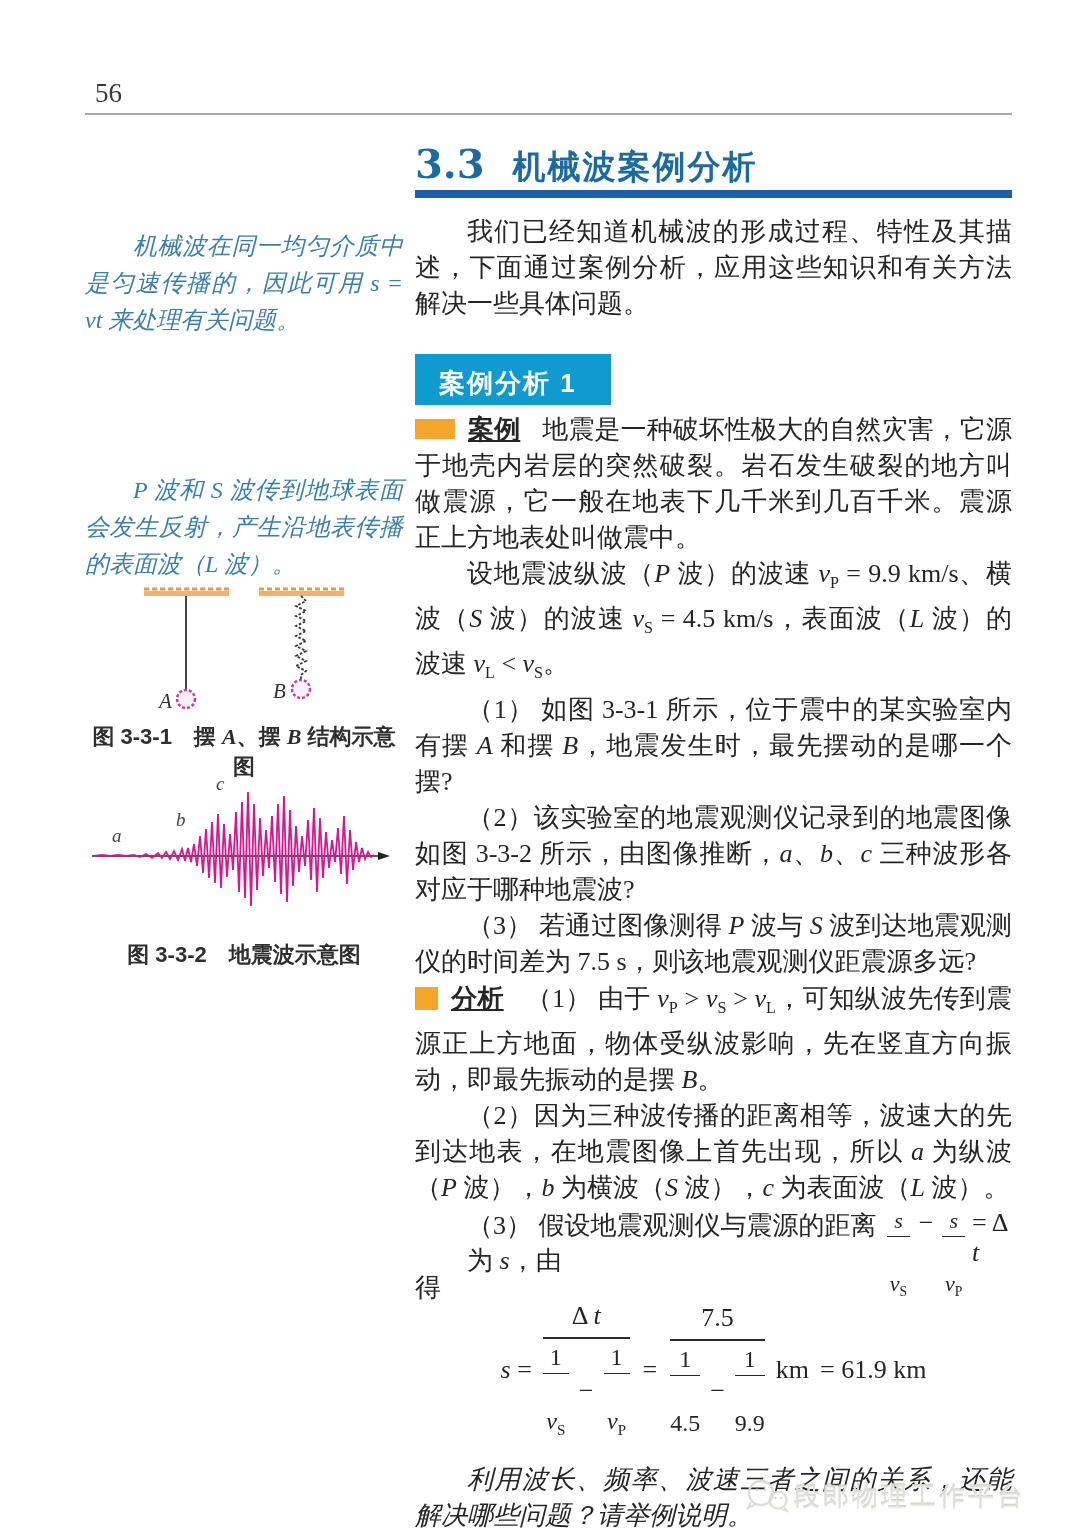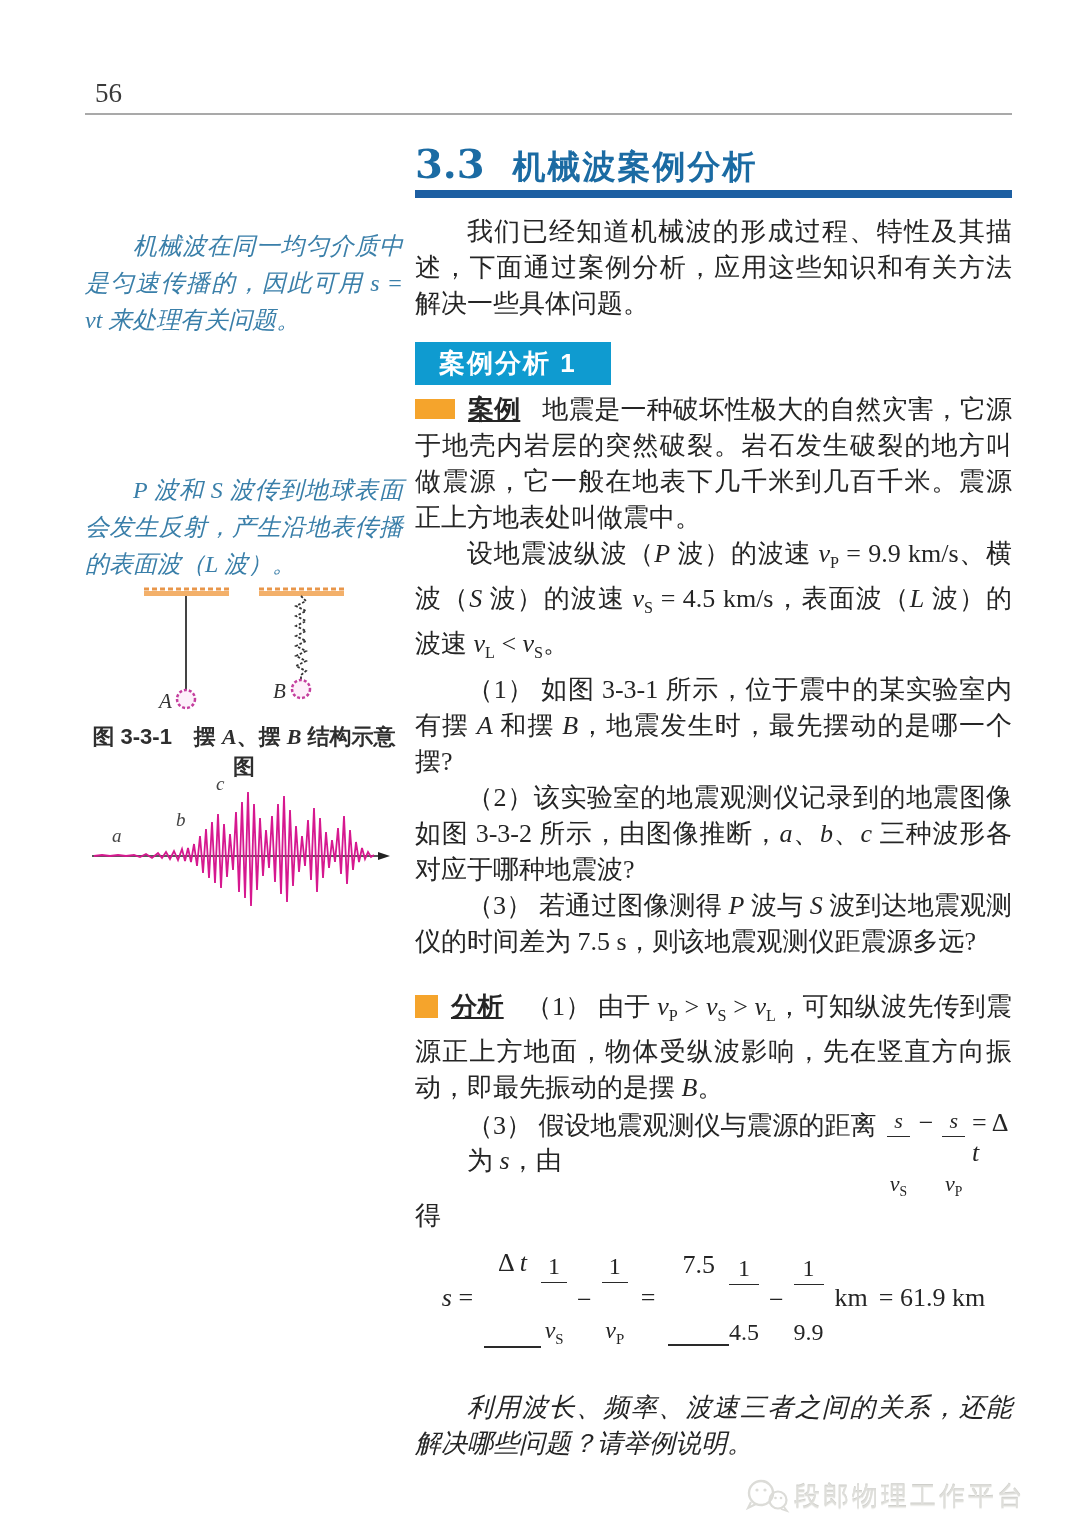--- a/index.html
+++ b/index.html
@@ -29,41 +29,41 @@
 
   
   .main{position:absolute;left:415px;top:140px;width:597px;}
   .titlerow{display:flex;align-items:baseline;height:44px;}
   .secnum{font:bold 40px "DejaVu Serif",serif;color:var(--title-blue);}
   .sectitle{font:bold 33px "Liberation Sans",sans-serif;color:var(--title-blue);margin-left:28px;letter-spacing:2px;}
   .titlebar{margin-top:6px;height:8px;background:var(--bar-blue);}
 
   .p{font:26px/36px "Liberation Serif",serif;color:var(--ink);text-align:justify;text-indent:2em;}
   .intro{margin-top:16px;}
-  .nodent{text-indent:0;margin-top:28px;}
-  .badge{display:inline-block;margin-top:20px;background:var(--badge-blue);color:#fff;
-         font:bold 26px/1 "Liberation Sans",sans-serif;padding:8px 34px 9px 24px;letter-spacing:2px;}
+  .nodent{text-indent:0;}
+  .badge{display:inline-block;margin-top:32px;background:var(--badge-blue);color:#fff;
+         font:bold 26px/1 "Liberation Sans",sans-serif;padding:16px 34px 9px 24px;letter-spacing:2px;}
   .stmt{margin-top:6px;}
   .mk-wide{display:inline-block;width:40px;height:20px;background:var(--orange);margin-right:13px;vertical-align:-1px;}
   .mk-sq{display:inline-block;width:23px;height:23px;background:var(--orange);margin-right:13px;vertical-align:-3px;}
   .lbl{font-family:"Liberation Sans",sans-serif;font-weight:bold;margin-right:22px;text-decoration:underline;}
   .m{font-style:italic;font-family:"Liberation Serif",serif;}
   sub{font-size:0.62em;}
 
   .a3row{margin-top:2px;padding-left:52px;height:62px;display:flex;align-items:flex-start;gap:7px;
          font:26px "Liberation Serif",serif;color:var(--ink);}
   .a3row .frac{font-size:22px;}
   .frac{display:inline-flex;flex-direction:column;align-items:stretch;text-align:center;vertical-align:middle;}
   .frac .fnum{border-bottom:1.5px solid #2a2a2a;padding:0 7px 2px;}
   .frac .fden{padding-top:2px;margin-top:32px;}
   .op{padding:0 2px;}
 
   .formula{margin-top:14px;display:flex;align-items:center;justify-content:center;gap:11px;
            font:26px "Liberation Serif",serif;color:var(--ink);height:100px;}
-  .bigfrac{display:inline-flex;flex-direction:row;align-items:stretch;}
+  .bigfrac{display:inline-flex;flex-direction:column;align-items:stretch;}
   .bfnum{text-align:center;border-bottom:2px solid #2a2a2a;padding:0 14px 6px;}
   .bfden{display:flex;align-items:center;justify-content:center;gap:8px;padding-top:5px;}
   .bfden .frac{font-size:24px;}
 
   .prompt{margin-top:42px;font-style:italic;}
 
   
   .watermark{position:absolute;right:54px;top:1478px;display:flex;align-items:center;gap:4px;
              color:#dededa;text-shadow:0 1px 0 #f4f4f2, 0 -1px 0 #cfcfcb;}
   .wmtext{font:26px "Liberation Sans",sans-serif;letter-spacing:3px;}
@@ -103,20 +103,21 @@
     <div class="figwrap fig2" style="position:absolute;">
       <svg width="312" height="165" viewBox="0 0 312 165">
         <line x1="4" y1="84" x2="294" y2="84" stroke="#222" stroke-width="1.6"></line>
         <polygon points="302,84 290,80 290,88" fill="#222"></polygon>
         <polyline fill="none" stroke="#d6188f" stroke-width="1.8" points="6,84 14,83 22,84 30,83 38,84 46,83 52,85 58,82 64,86 70,81 74,86 78,80 82,87 86,79 90,88 94,77 97,89 100,76 103,90 106,72 109,94 112,64 115,101 118,57 121,106 124,50 127,111 130,42 133,116 136,52 139,105 142,62 145,98 148,40 151,120 154,30 157,126 160,20 163,134 166,32 169,118 172,46 175,104 178,58 181,96 184,44 187,110 190,32 193,122 196,24 199,130 202,38 205,114 208,54 211,100 214,64 217,94 220,48 223,108 226,36 229,120 232,46 235,106 238,60 241,96 244,68 247,90 250,56 253,102 256,44 259,112 262,58 265,98 268,70 271,90 274,76 277,87 280,80 283,85 286,83"></polyline>
         <text class="figlab2" x="24" y="70">a</text>
         <text class="figlab2" x="88" y="54">b</text>
         <text class="figlab2" x="128" y="18">c</text>
       </svg>
     </div>
+    <p class="cap cap2">图 3-3-2　地震波示意图</p>
   </aside>
 
   <main class="main">
     <div class="titlerow">
       <span class="secnum">3.3</span>
       <span class="sectitle">机械波案例分析</span>
     </div>
     <div class="titlebar"></div>
 
     <p class="p intro">我们已经知道机械波的形成过程、特性及其描述，下面通过案例分析，应用这些知识和有关方法解决一些具体问题。</p>
@@ -127,20 +128,21 @@
       <span class="mk-wide"></span><span class="lbl">案例</span><span>地震是一种破坏性极大的自然灾害，它源于地壳内岩层的突然破裂。岩石发生破裂的地方叫做震源，它一般在地表下几千米到几百千米。震源正上方地表处叫做震中。</span>
     </p>
     <p class="p">设地震波纵波（<i class="m">P</i> 波）的波速 <i class="m">v</i><sub>P</sub> = 9.9  km/s、横波（<i class="m">S</i> 波）的波速 <i class="m">v</i><sub>S</sub> = 4.5 km/s，表面波（<i class="m">L</i> 波）的波速 <i class="m">v</i><sub>L</sub> &lt; <i class="m">v</i><sub>S</sub>。</p>
     <p class="p">（1） 如图 3-3-1 所示，位于震中的某实验室内有摆 <i class="m">A</i> 和摆 <i class="m">B</i>，地震发生时，最先摆动的是哪一个摆?</p>
     <p class="p">（2）该实验室的地震观测仪记录到的地震图像如图 3-3-2 所示，由图像推断，<i class="m">a</i>、<i class="m">b</i>、<i class="m">c</i> 三种波形各对应于哪种地震波?</p>
     <p class="p">（3） 若通过图像测得 <i class="m">P</i> 波与 <i class="m">S</i> 波到达地震观测仪的时间差为 7.5 s，则该地震观测仪距震源多远?</p>
 
     <p class="p nodent">
       <span class="mk-sq"></span><span class="lbl">分析</span><span>（1） 由于 <i class="m">v</i><sub>P</sub> &gt; <i class="m">v</i><sub>S</sub> &gt; <i class="m">v</i><sub>L</sub>，可知纵波先传到震源正上方地面，物体受纵波影响，先在竖直方向振动，即最先振动的是摆 <i class="m">B</i>。</span>
     </p>
+    <p class="p">（2）因为三种波传播的距离相等，波速大的先到达地表，在地震图像上首先出现，所以 <i class="m">a</i> 为纵波（<i class="m">P</i> 波），<i class="m">b</i> 为横波（<i class="m">S</i> 波），<i class="m">c</i> 为表面波（<i class="m">L</i> 波）。</p>
 
     <div class="a3row">
       <span>（3） 假设地震观测仪与震源的距离为 <i class="m">s</i>，由</span>
       <span class="frac">
         <span class="fnum"><i class="m">s</i></span>
           <span class="fden"><i class="m">v</i><sub>S</sub></span>
       </span>
       <span class="op">−</span>
       <span class="frac">
         <span class="fnum"><i class="m">s</i></span>

